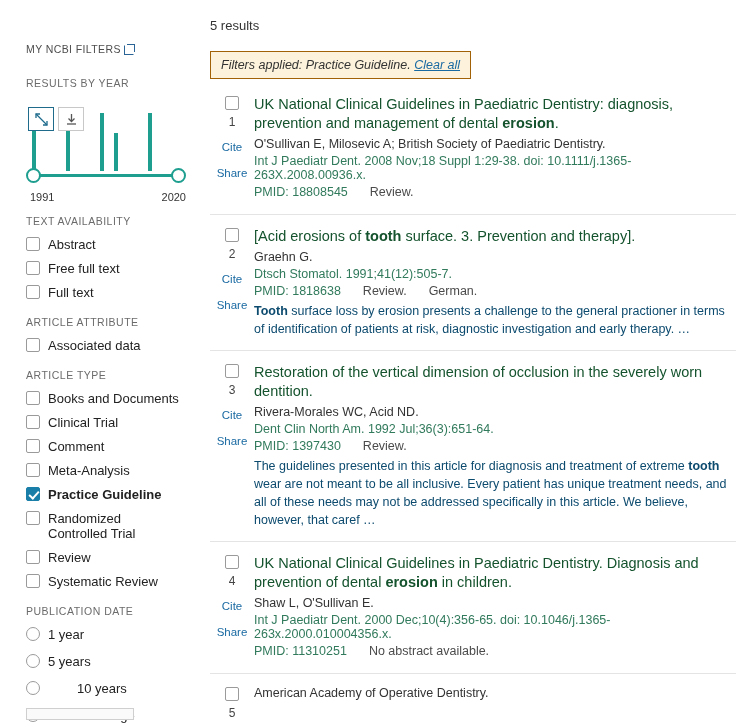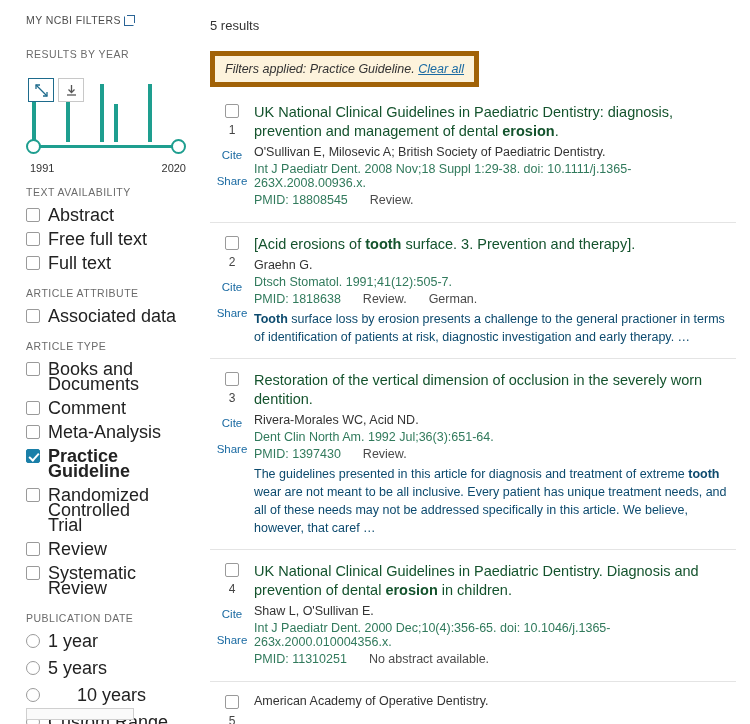--- a/index.html
+++ b/index.html
@@ -29,20 +29,21 @@
   }
   .sb-filters-link {
     font-size: 10.5px;
     letter-spacing: 0.4px;
     color: #4d4d4d;
     text-transform: uppercase;
     display: flex;
     align-items: center;
     gap: 3px;
     margin-bottom: 22px;
+    margin-top: 29px;
   }
   .ext-icon {
     display: inline-block;
     width: 11px; height: 11px;
     position: relative;
   }
   .ext-icon:before {
     content: "";
     position: absolute;
     left: 0; bottom: 0;
@@ -136,21 +137,21 @@
   .tool-btn svg { display: block; }
 
   .sb-group { margin-bottom: 16px; }
   .sb-group.first { margin-top: 24px; }
 
   .cb-row {
     display: flex;
     align-items: flex-start;
     gap: 8px;
     margin-bottom: 9px;
-    font-size: 18px;
+    font-size: 13px;
     color: #222;
     line-height: 15px;
   }
   .cbox {
     flex: 0 0 auto;
     width: 14px; height: 14px;
     border: 1px solid #9a9a9a;
     border-radius: 2px;
     background: #fff;
     margin-top: 0px;
@@ -196,21 +197,21 @@
     position: relative;
     overflow: hidden;
   }
   #results-count {
     font-size: 13px;
     color: #333;
     margin: 4px 0 18px 0;
   }
   #filter-banner {
     background: #fdf3dc;
-    border: 5px solid #a16207;
+    border: 1px solid #a16207;
     padding: 6px 10px;
     font-size: 12.5px;
     font-style: italic;
     color: #333;
     display: inline-block;
     margin-bottom: 16px;
   }
   #filter-banner .clear {
     color: #1a6aa2;
     text-decoration: underline;
@@ -354,20 +355,24 @@
     </div>
 
     <div class="sb-group">
       <div class="sb-section-title">ARTICLE TYPE</div>
       <div class="cb-row">
         <span class="cbox"></span>
         <span class="cb-label">Books and Documents</span>
       </div>
       <div class="cb-row">
         <span class="cbox"></span>
+        <span class="cb-label">Clinical Trial</span>
+      </div>
+      <div class="cb-row">
+        <span class="cbox"></span>
         <span class="cb-label">Comment</span>
       </div>
       <div class="cb-row">
         <span class="cbox"></span>
         <span class="cb-label">Meta-Analysis</span>
       </div>
       <div class="cb-row">
         <span class="cbox checked"></span>
         <span class="cb-label bold">Practice Guideline</span>
       </div>

